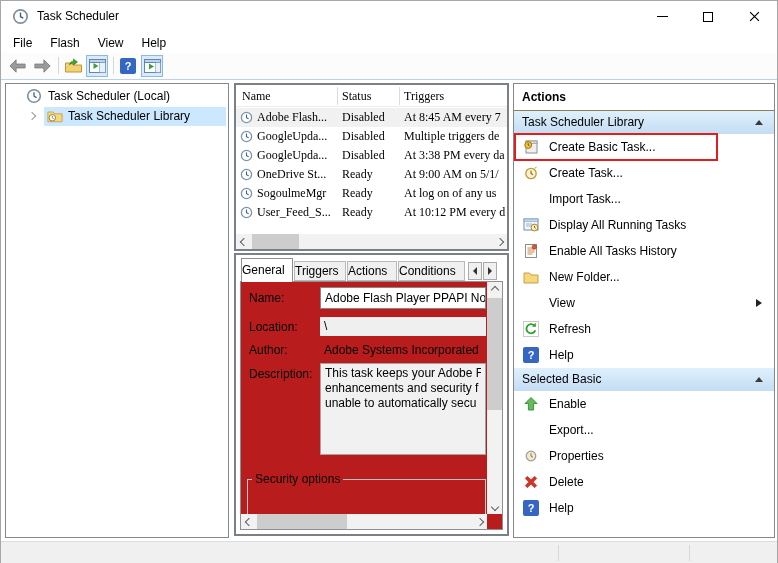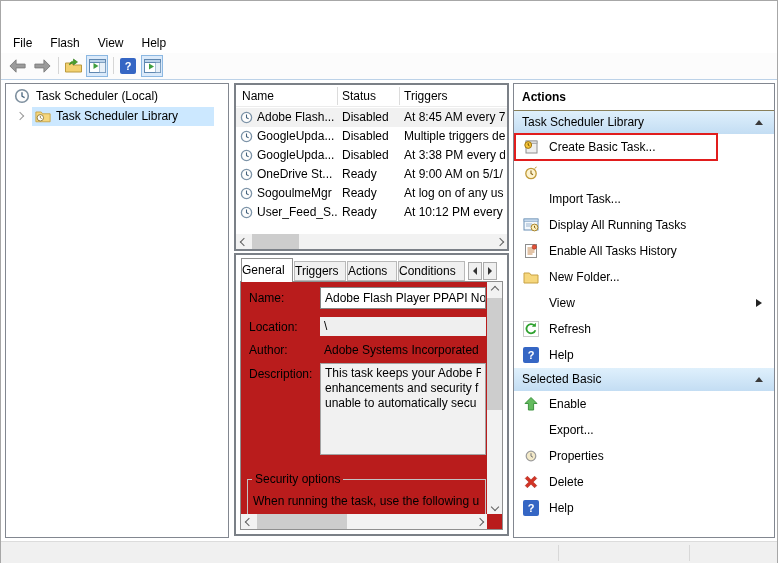--- a/index.html
+++ b/index.html
@@ -23,27 +23,27 @@
   
   .toolbar { position:absolute; left:0; top:52px; width:100%; height:27px; background:#fcfcfc; border-bottom:1px solid #bcd2e8; }
   .tbtn { position:absolute; top:2px; width:22px; height:22px; display:flex; align-items:center; justify-content:center; }
   .tbtn.hl { background:#dbeafa; border:1px solid #8cb8e2; }
   .tbtn svg { width:19px; height:16px; }
   .tsep { position:absolute; top:4px; width:1px; height:17px; background:#d6d6d6; }
   .helpbox { width:16px; height:16px; background:#3566c4; border-radius:2px; color:#fff; font-weight:bold; font-size:11px; display:flex; align-items:center; justify-content:center; }
 
   
   .leftpanel { position:absolute; left:4px; top:82px; width:224px; height:455px; border:1px solid #828790; background:#fff; }
-  .tree-row { position:absolute; left:4px; width:100%; height:19px; line-height:19px; }
+  .tree-row { position:absolute; left:16px; width:100%; height:19px; line-height:19px; }
   .tree-row .ticon { position:absolute; width:16px; height:16px; top:1px; }
   .chev { display:inline-block; width:6px; height:6px; border-right:1.5px solid #9a9a9a; border-bottom:1.5px solid #9a9a9a; transform:rotate(-45deg); }
   .tree-sel { position:absolute; left:22px; top:0; width:182px; height:19px; background:#cce8ff; }
 
   
-  .listpanel { position:absolute; left:233px; top:82px; width:275px; height:168px; border:2px solid #7b8087; background:#fff; }
+  .listpanel { position:absolute; left:233px; top:82px; width:275px; height:168px; border:2px solid #7b8087; background:#fff;font-family:Liberation Serif, serif; }
   .list-header { position:absolute; left:0; top:0; width:100%; height:22px; line-height:22px; background:#fff; border-bottom:1px solid #ececec; }
   .hcol { position:absolute; top:0; }
   .colsep { position:absolute; top:2px; width:1px; height:18px; background:#dcdcdc; }
   .trow { position:absolute; left:0; width:100%; height:19px; line-height:19px; white-space:nowrap; }
   .trow .ric { position:absolute; left:4px; top:3px; width:13px; height:13px; }
   .c-name { position:absolute; left:21px; width:80px; overflow:hidden; }
   .c-status { position:absolute; left:106px; width:56px; overflow:hidden; }
   .c-trig { position:absolute; left:168px; width:101px; overflow:hidden; }
   .hscroll { position:absolute; left:0; bottom:0; width:100%; height:15px; background:#f2f2f2; }
   .sbtn { position:absolute; top:0; width:15px; height:15px; display:flex; align-items:center; justify-content:center; }
@@ -86,20 +86,40 @@
 
   
   .statusbar { position:absolute; left:0; top:540px; width:100%; height:22px; background:#f0f0f0; border-top:1px solid #dcdcdc; }
   .stsep { position:absolute; top:3px; width:1px; height:16px; background:#d8d8d8; }
 </style>
 </head>
 <body>
 
 <div class="window">
 
+  <div class="titlebar">
+    <svg class="app-icon" viewBox="0 0 16 16">
+      <circle cx="8" cy="8" r="6.3" fill="#fdfdfd" stroke="#7d8f9e" stroke-width="1.6"></circle>
+      <path d="M8 4.2V8.2L10.6 9.6" fill="none" stroke="#44617a" stroke-width="1.3"></path>
+    </svg>
+    <span class="title-text">Task Scheduler</span>
+    <div class="winbtns">
+      <div class="winbtn">
+          <span class="glyph-min"></span>
+        </div>
+      <div class="winbtn">
+          <span class="glyph-max"></span>
+        </div>
+      <div class="winbtn">
+        <svg width="11" height="11" viewBox="0 0 10 10">
+            <path d="M1 1l8 8M9 1l-8 8" stroke="#000" stroke-width="1.1"></path>
+          </svg>
+      </div>
+    </div>
+  </div>
 
   <div class="menubar">
     <span class="menu-item">File</span>
     <span class="menu-item">Flash</span>
     <span class="menu-item">View</span>
     <span class="menu-item">Help</span>
   </div>
 
   <div class="toolbar">
     <div class="tbtn" style="left:5px">
@@ -261,21 +281,20 @@
       <span class="flabel" style="top:85px">Description:</span>
       <div class="descbox">
         <div>This task keeps your Adobe F</div>
         <div>enhancements and security f</div>
         <div>unable to automatically secu</div>
       </div>
 
       <fieldset class="secfs">
         <legend>Security options</legend>
       </fieldset>
-      <span class="sectext">When running the task, use the following u</span>
 
       <div class="vscroll">
         <div class="sbtn" style="top:0;left:0">
             <span class="schev sc-u"></span>
           </div>
         <div class="sthumb" style="left:0;top:16px;width:15px;height:112px"></div>
         <div class="sbtn" style="bottom:0;left:0;top:auto">
             <span class="schev sc-d"></span>
           </div>
       </div>
@@ -313,20 +332,21 @@
     <div class="redbox"></div>
 
     <div class="ap-item" style="top:76px">
       <span class="ic">
         <svg viewBox="0 0 16 16">
           <circle cx="8" cy="8.5" r="5.2" fill="#fdf3d0" stroke="#c09a38" stroke-width="1.3"></circle>
           <path d="M8 5.5v3l2 1.3" stroke="#8a6718" fill="none" stroke-width="1.1"></path>
           <path d="M11.6 3.4l2-1.4" stroke="#c09a38"></path>
         </svg>
       </span>
+      <span class="lbl">Create Task...</span>
     </div>
 
     <div class="ap-item" style="top:102px">
       <span class="ic"></span>
       <span class="lbl">Import Task...</span>
     </div>
 
     <div class="ap-item" style="top:128px">
       <span class="ic">
         <svg viewBox="0 0 16 16">

